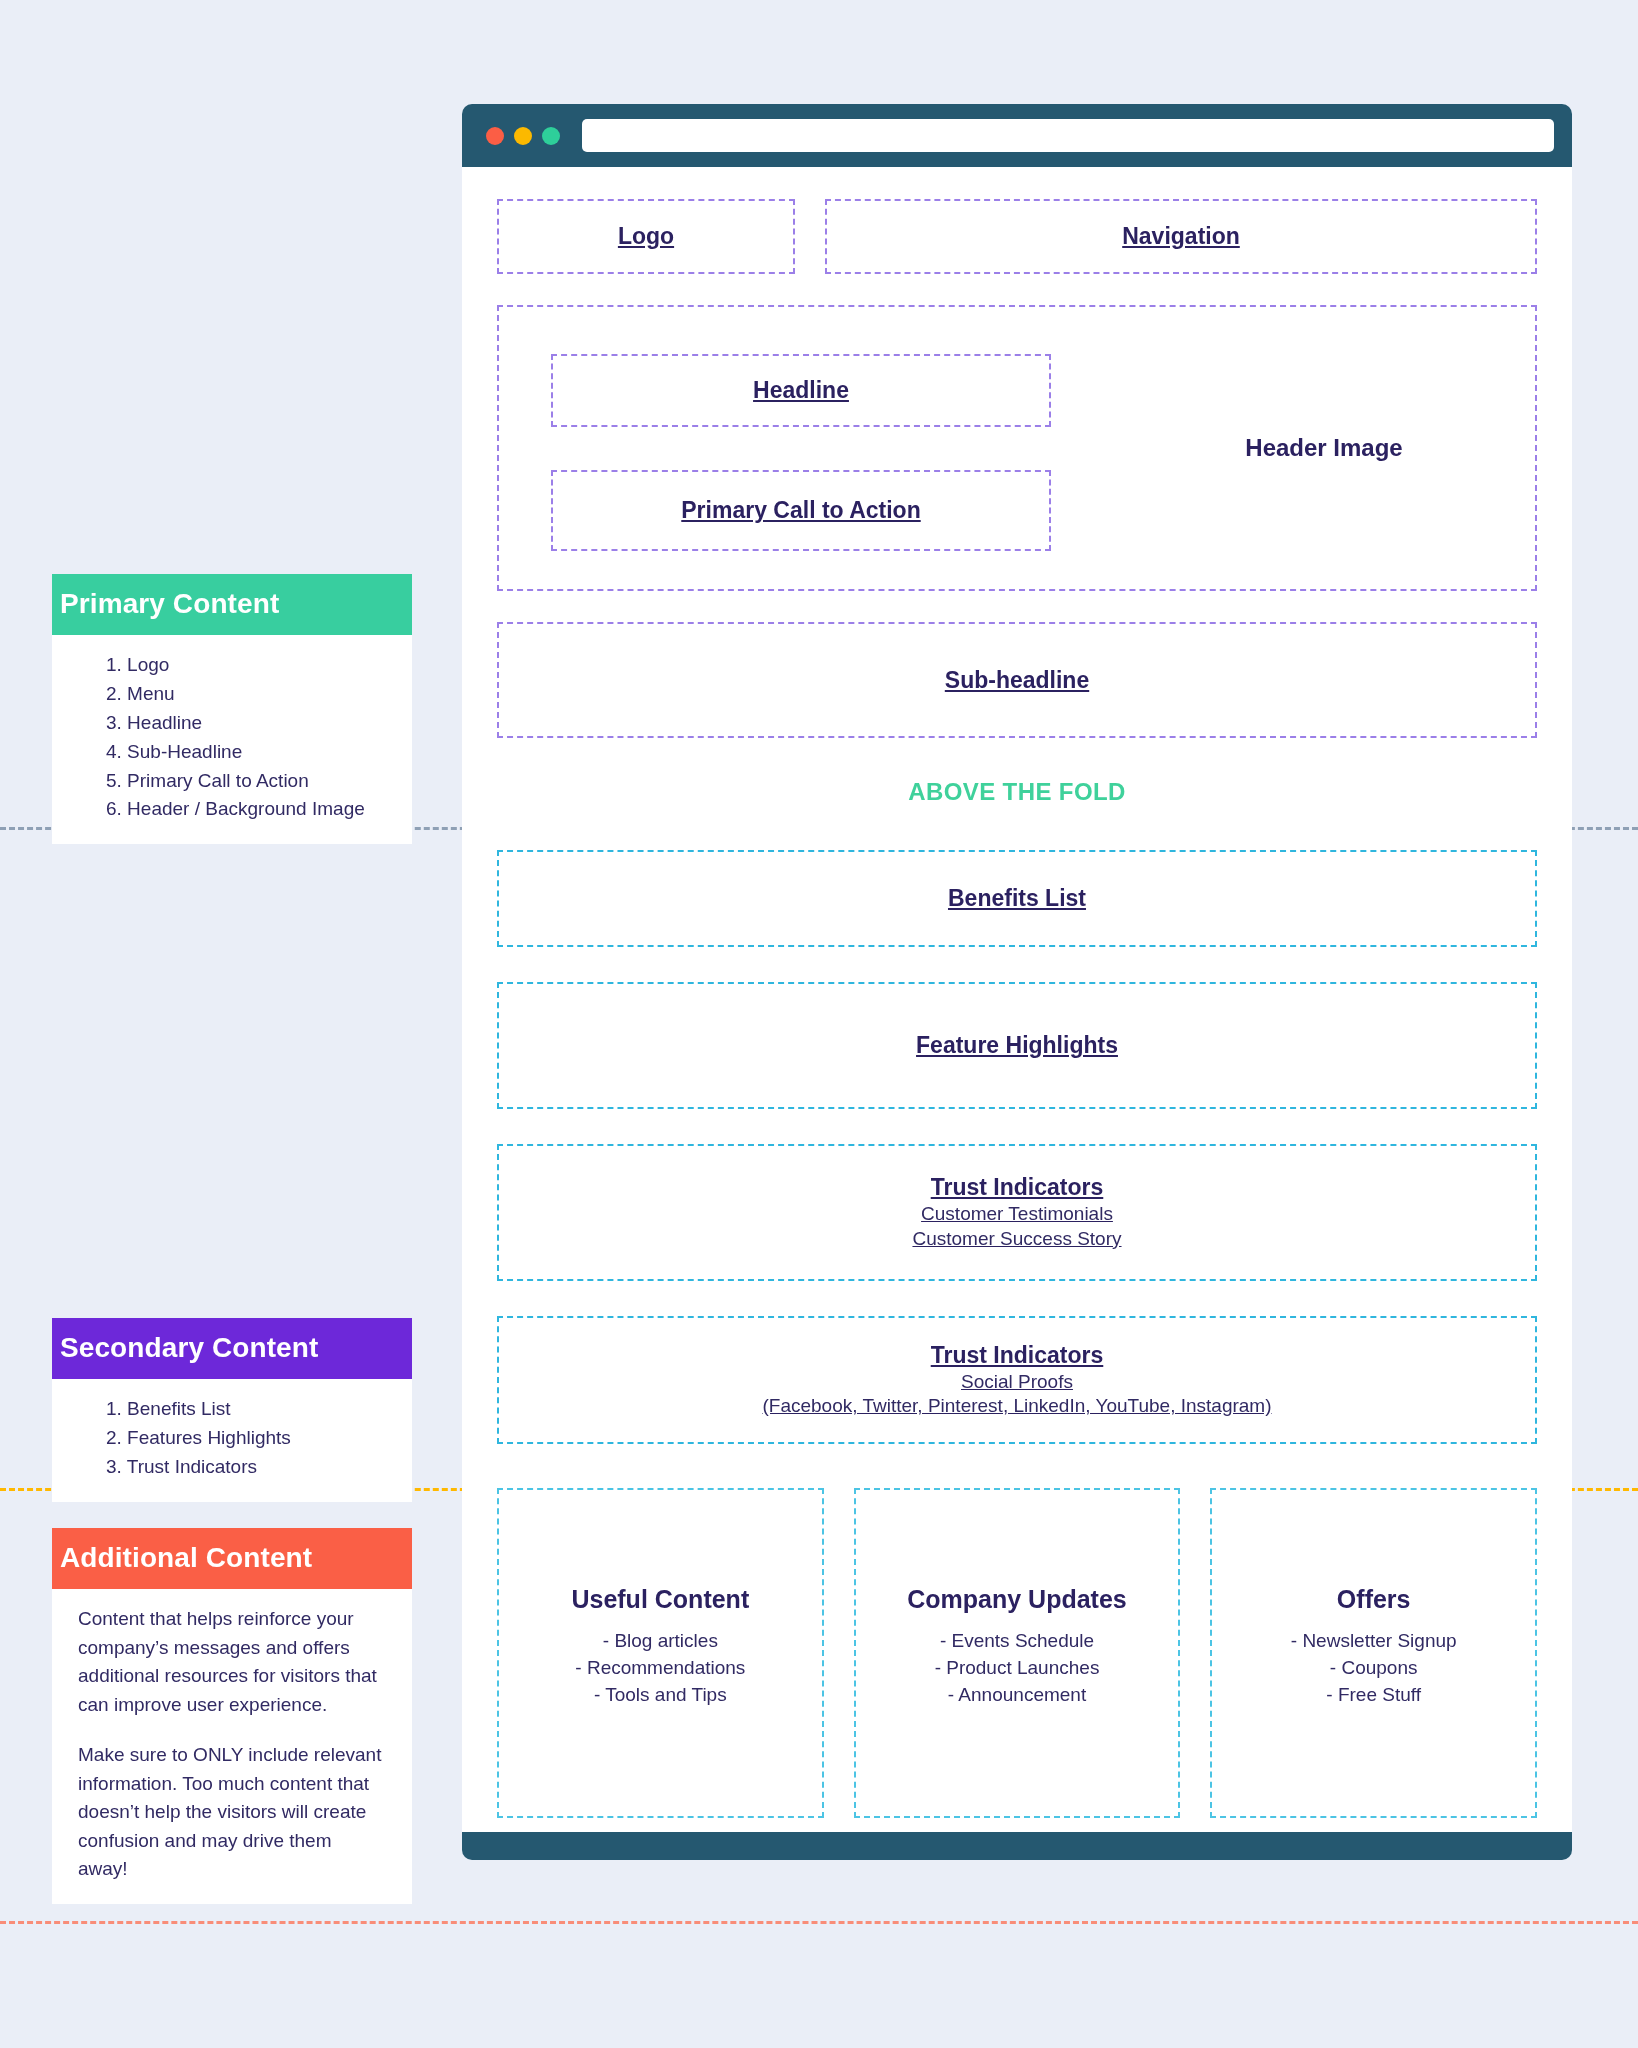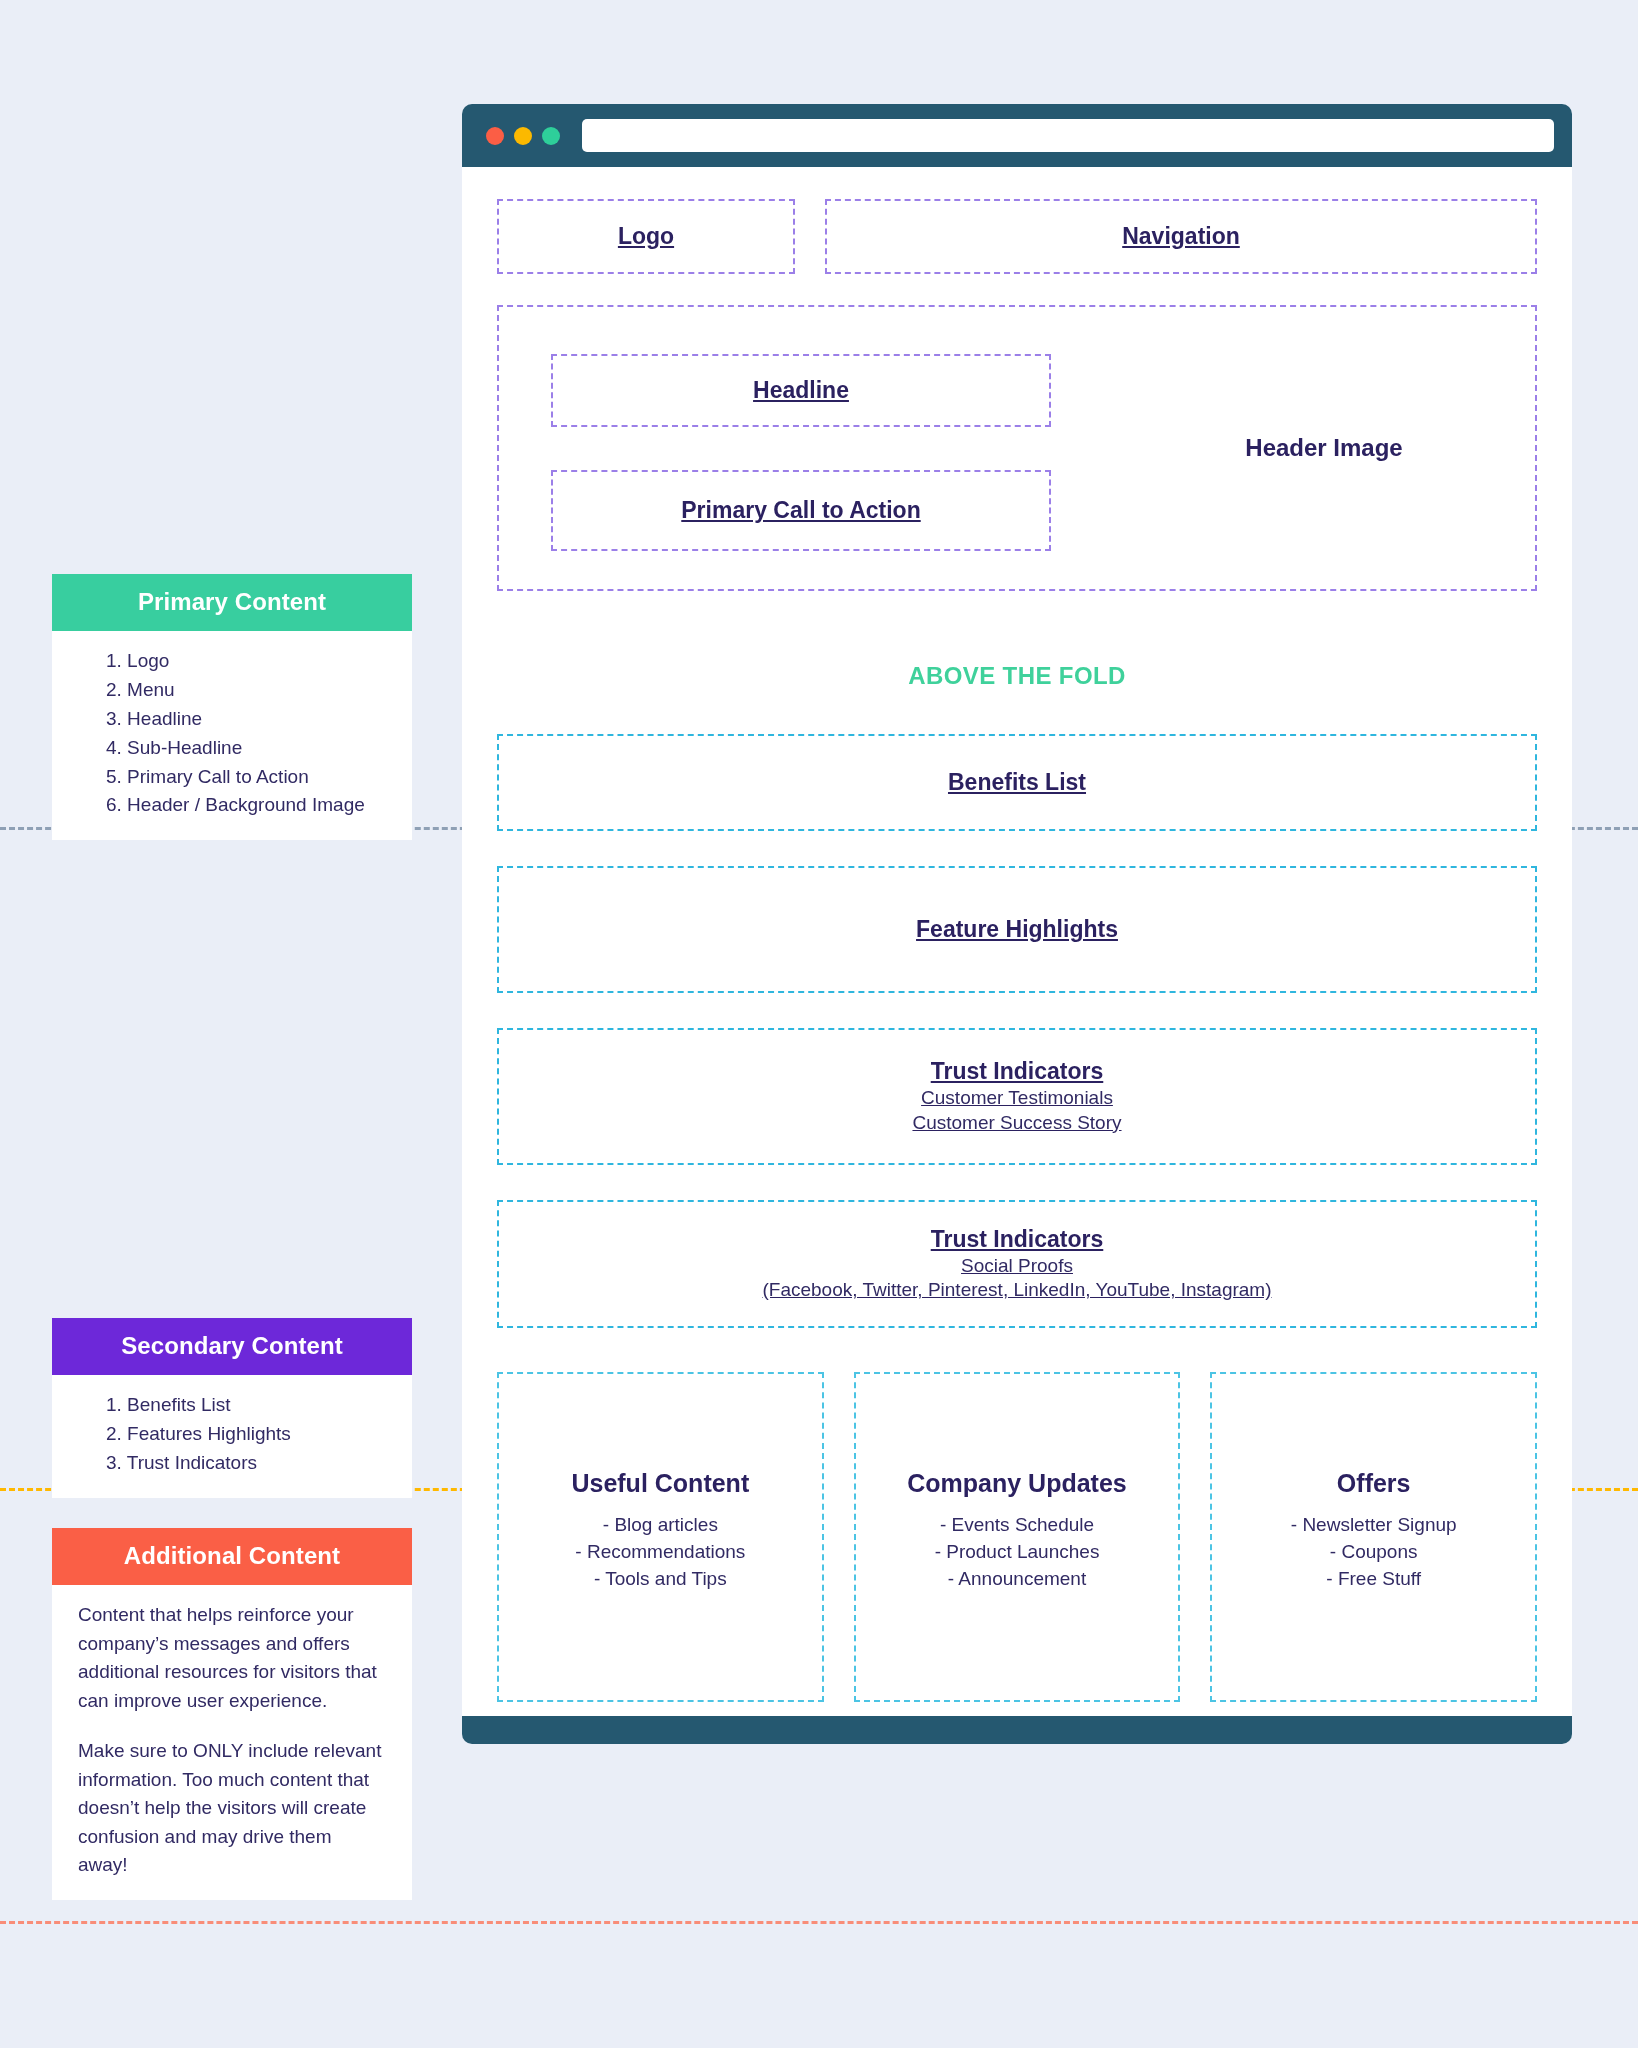--- a/index.html
+++ b/index.html
@@ -37,23 +37,23 @@
     left: 52px;
     width: 360px;
     z-index: 4;
   }
   .rail-card {
     background: #ffffff;
     box-shadow: 0 0 0 0 rgba(0,0,0,0);
   }
   .rail-head {
     color: #ffffff;
-    font-size: 24px;
+    font-size: 28px;
     font-weight: bold;
-    text-align: center;
+    text-align: left;
     letter-spacing: .1px;
     padding: 14px 8px 15px 8px;
   }
   .rail-head.green  { background: #38ce9f; }
   .rail-head.yellow { background: #6d28d9; }
   .rail-head.orange { background: #fa5f46; }
 
   .rail-body {
     padding: 16px 0 20px 0;
     background: #ffffff;
@@ -295,20 +295,23 @@
       <div class="hero">
         <div class="wf box-headline">
           <span class="wf-title">Headline</span>
         </div>
         <div class="wf box-cta">
           <span class="wf-title">Primary Call to Action</span>
         </div>
         <div class="hero-image-label">Header Image</div>
       </div>
 
+      <div class="wf box-subheadline">
+        <span class="wf-title">Sub-headline</span>
+      </div>
 
       <div class="fold-label">ABOVE THE FOLD</div>
     </div>
 
     <div class="stage" style="padding-top:0">
       <div class="wf teal box-benefits">
         <span class="wf-title">Benefits List</span>
       </div>
 
       <div class="wf teal box-features">

